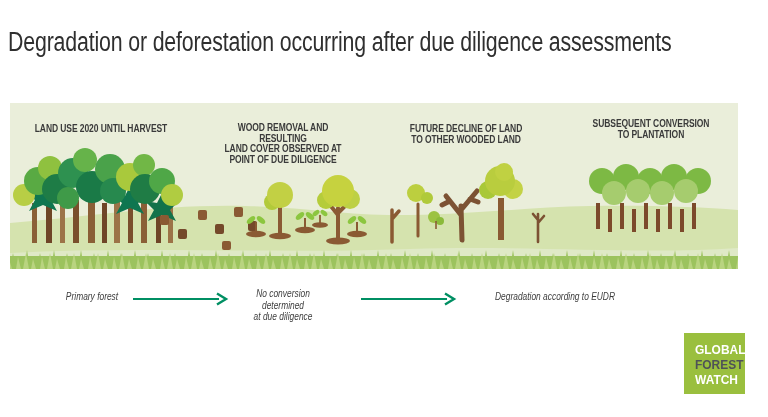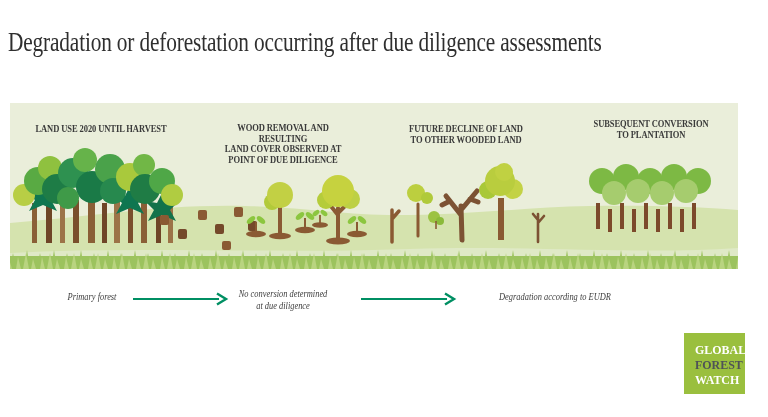--- a/index.html
+++ b/index.html
@@ -1,17 +1,17 @@
 <!DOCTYPE html>
 <html><head>
 <meta charset="utf-8">
 <style>
   html,body{margin:0;padding:0;background:#ffffff;}
   .canvas{position:relative;width:768px;height:417px;background:#ffffff;overflow:hidden;
-          font-family:Liberation Serif, serif;}
+          font-family:Liberation Sans, sans-serif;}
   .title{position:absolute;left:8px;top:27px;font-size:27px;font-weight:400;color:#2f2f2f;
          white-space:nowrap;transform:scaleX(0.79);transform-origin:left center;letter-spacing:-0.2px;}
   .panel{position:absolute;left:10px;top:103px;width:728px;height:166px;background:#eaeeda;overflow:hidden;}
   .panel svg{position:absolute;left:0;top:0;}
   .stage-label{position:absolute;text-align:center;font-weight:bold;font-size:10px;line-height:10.5px;
                color:#3a3a3a;letter-spacing:-0.1px;transform:scaleX(0.85);transform-origin:50% 0;}
   .stage-label span{display:block;}
   .tl-label{position:absolute;text-align:center;font-style:italic;font-size:10.5px;line-height:11.5px;
             color:#3d3d3d;transform:scaleX(0.8);transform-origin:50% 0;}
   .tl-label span{display:block;}

